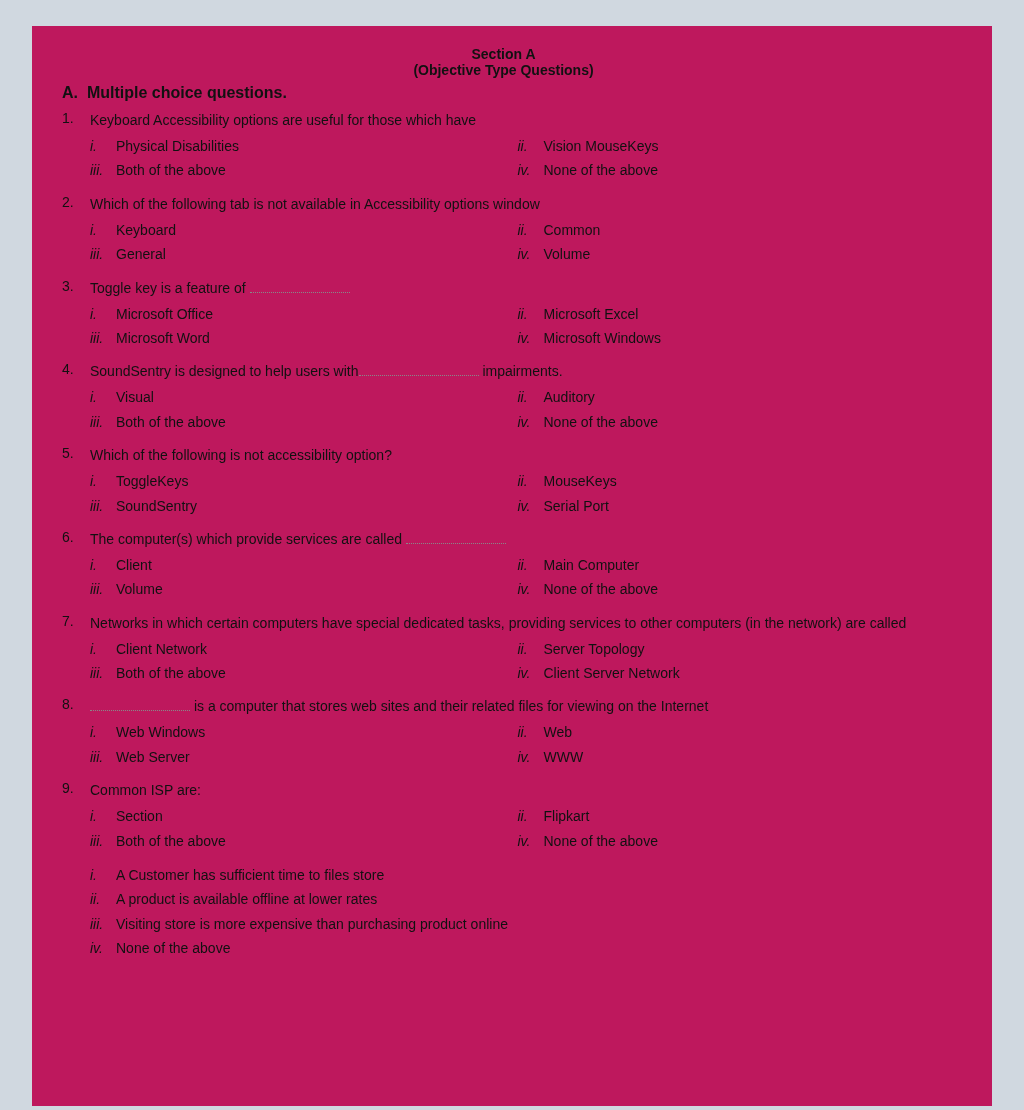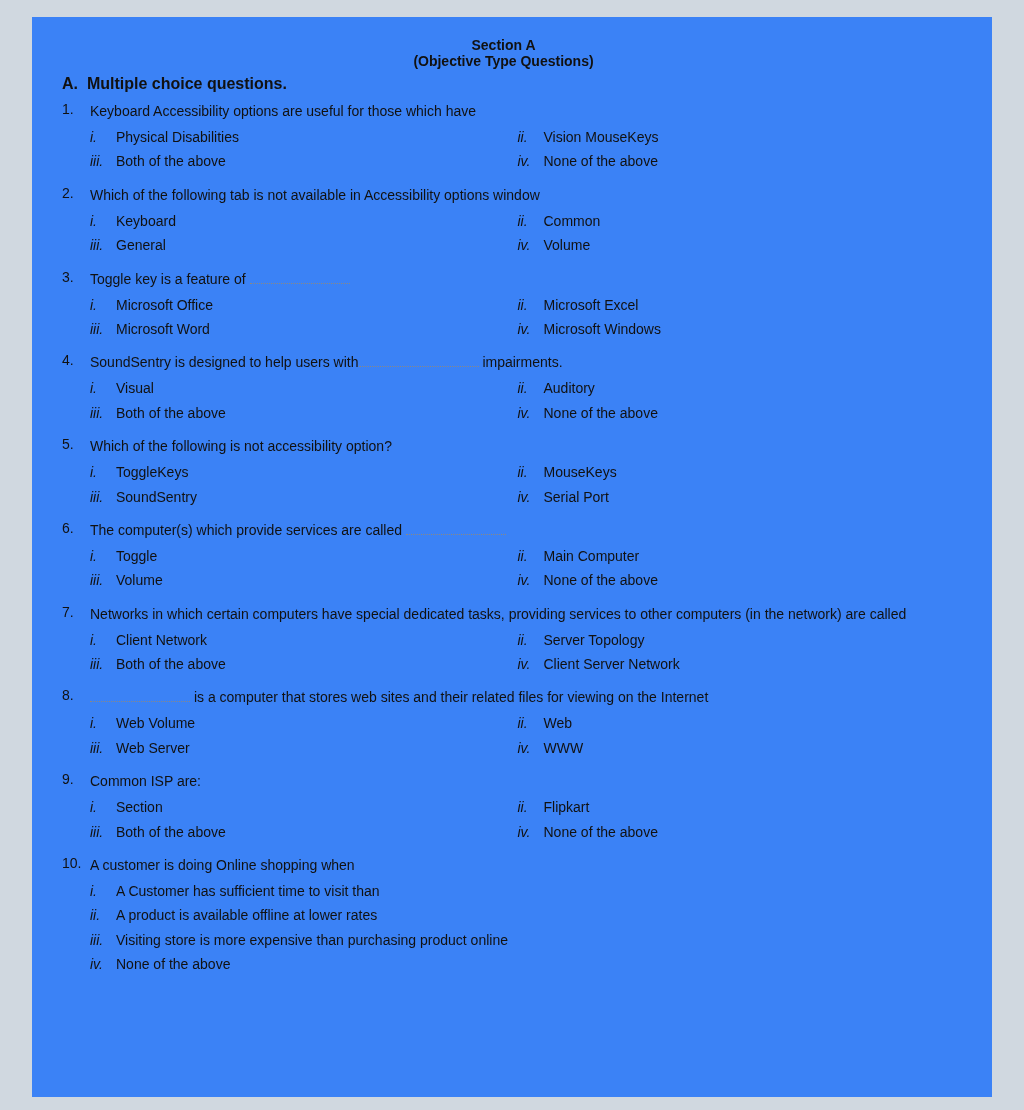--- a/index.html
+++ b/index.html
@@ -4,23 +4,23 @@
   <style>
     * { margin: 0; padding: 0; box-sizing: border-box; }
     body {
       background: #d0d8e0;
       font-family: Arial, sans-serif;
       font-size: 14px;
       color: #111;
       padding: 10px;
     }
     .page {
-      background: #3b82f6;
+      background: #be185d;
       max-width: 960px;
-      margin: 7px auto;
+      margin: 16px auto;
       padding: 20px 47px 30px 30px;
       min-height: 1080px;
       position: relative;
     }
     .section-header {
       text-align: center;
       margin-bottom: 4px;
     }
     .section-header .section-title {
       font-size: 14px;
@@ -216,21 +216,21 @@
         </div>
       </div>
       <div class="question-block">
         <div class="question-line">
           <span class="q-num">6.</span>
           <span class="q-text">The computer(s) which provide services are called <span class="dotted" style="min-width: 100px;"> </span></span>
         </div>
         <div class="options-grid">
           <div class="option">
             <span class="opt-label">i.</span>
-            <span>Toggle</span>
+            <span>Client</span>
           </div>
           <div class="option">
             <span class="opt-label">ii.</span>
             <span>Main Computer</span>
           </div>
           <div class="option">
             <span class="opt-label">iii.</span>
             <span>Volume</span>
           </div>
           <div class="option">
@@ -264,21 +264,21 @@
         </div>
       </div>
       <div class="question-block">
         <div class="question-line">
           <span class="q-num">8.</span>
           <span class="q-text"><span class="dotted"> </span> is a computer that stores web sites and their related files for viewing on the Internet</span>
         </div>
         <div class="options-grid">
           <div class="option">
             <span class="opt-label">i.</span>
-            <span>Web Volume</span>
+            <span>Web Windows</span>
           </div>
           <div class="option">
             <span class="opt-label">ii.</span>
             <span>Web</span>
           </div>
           <div class="option">
             <span class="opt-label">iii.</span>
             <span>Web Server</span>
           </div>
           <div class="option">
@@ -305,28 +305,24 @@
             <span class="opt-label">iii.</span>
             <span>Both of the above</span>
           </div>
           <div class="option">
             <span class="opt-label">iv.</span>
             <span>None of the above</span>
           </div>
         </div>
       </div>
       <div class="question-block">
-        <div class="question-line">
-          <span class="q-num">10.</span>
-          <span class="q-text">A customer is doing Online shopping when</span>
-        </div>
         <div class="options-list">
           <div class="option">
             <span class="opt-label">i.</span>
-            <span>A Customer has sufficient time to visit than</span>
+            <span>A Customer has sufficient time to files store</span>
           </div>
           <div class="option">
             <span class="opt-label">ii.</span>
             <span>A product is available offline at lower rates</span>
           </div>
           <div class="option">
             <span class="opt-label">iii.</span>
             <span>Visiting store is more expensive than purchasing product online</span>
           </div>
           <div class="option">

